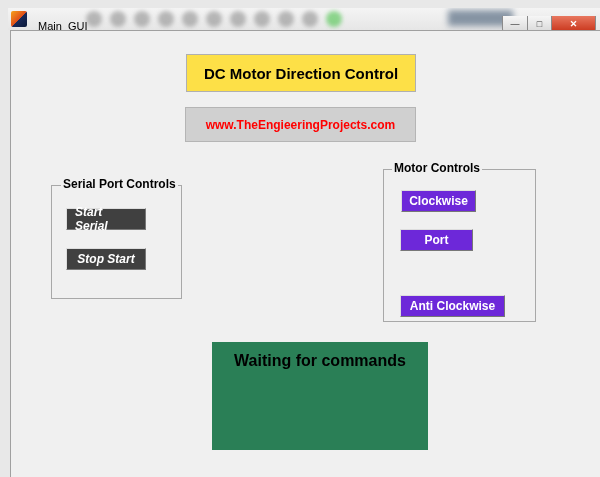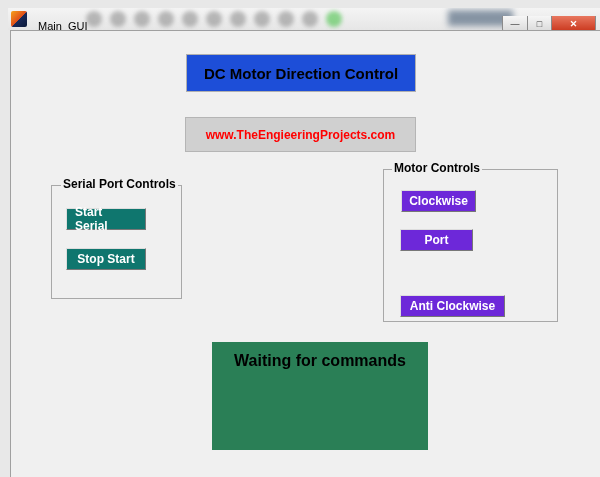--- a/index.html
+++ b/index.html
@@ -43,48 +43,48 @@
   .win-btn.close {
     width: 44px; border-left: none; border-radius: 0 0 4px 0;
     background: linear-gradient(#e8775f, #c8341a); color: #fff; font-weight: bold;
   }
   .client {
     position: absolute; left: 2px; top: 22px; width: 596px; height: 451px;
     background: #f0f0f0; border: 1px solid #a0a0a0;
   }
   .heading {
     position: absolute; left: 175px; top: 23px; width: 230px; height: 38px;
-    background: #1d4ed8; border: 1px solid #b0b0b0;
+    background: #fde047; border: 1px solid #b0b0b0;
     display: flex; align-items: center; justify-content: center;
     font-size: 15px; font-weight: bold; color: #000; text-align: center;
   }
   .website {
-    position: absolute; left: 174px; top: 86px; width: 231px; height: 35px;
+    position: absolute; left: 174px; top: 76px; width: 231px; height: 35px;
     background: #d0d0d0; border: 1px solid #b5b5b5;
     display: flex; align-items: center; justify-content: center;
     font-size: 12px; font-weight: bold; color: #ff0000;
   }
   .panel {
     position: absolute; border: 1px solid #a8a8a8;
   }
   .panel-title {
     position: absolute; top: -9px; background: #f0f0f0; padding: 0 2px;
     font-size: 12px; font-weight: bold; color: #000; white-space: nowrap;
   }
   .serial-panel { left: 40px; top: 154px; width: 131px; height: 114px; }
   .serial-panel .panel-title { left: 9px; }
-  .motor-panel { left: 372px; top: 138px; width: 175px; height: 153px; }
+  .motor-panel { left: 372px; top: 138px; width: 153px; height: 153px; }
   .motor-panel .panel-title { left: 8px; }
   .btn {
     position: absolute; font-size: 12px; font-weight: bold; color: #fff;
     display: flex; align-items: center; justify-content: center;
     border-right: 1px solid #777; border-bottom: 1px solid #777;
     border-top: 1px solid #ddd; border-left: 1px solid #ddd;
   }
-  .btn.red { background: #0f766e; }
+  .btn.red { background: #404040; font-style: italic; }
   .btn.green { background: #6d28d9; }
   .status-box {
     position: absolute; left: 201px; top: 311px; width: 216px; height: 108px;
     background: #2a7f56;
   }
   .status-text {
     position: absolute; left: 0; top: 2px; width: 100%; text-align: center;
     font-size: 16px; font-weight: bold; color: #000;
   }
 </style>

